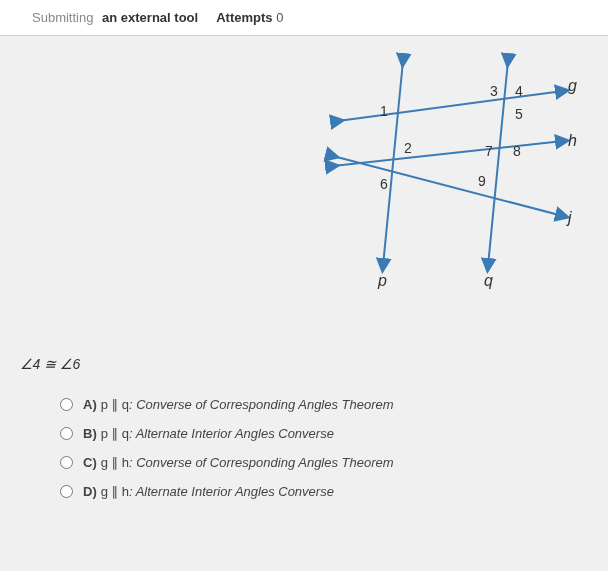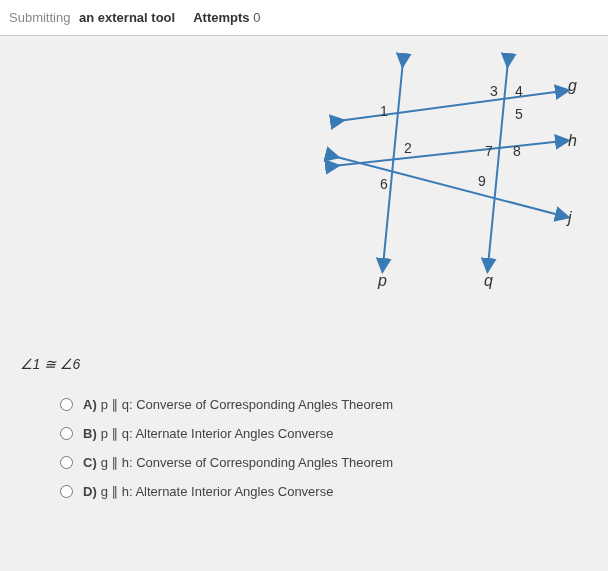--- a/index.html
+++ b/index.html
@@ -11,21 +11,21 @@
       font-family: Arial, sans-serif;
       background: #f0f0f0;
       width: 608px;
       height: 571px;
       overflow: hidden;
       position: relative;
     }
     .header {
       background: #fff;
       border-bottom: 1px solid #ccc;
-      padding: 10px 9px;
+      padding: 10px 32px;
       font-size: 13px;
       color: #555;
     }
     .header .bold {
       font-weight: bold;
       color: #333;
     }
     .header .label {
       color: #888;
       margin-right: 5px;
@@ -59,20 +59,21 @@
       color: #444;
     }
     .option input[type="radio"] {
       margin-right: 10px;
     }
     .option .letter {
       font-weight: bold;
       margin-right: 4px;
     }
     .option .desc {
+      font-style: italic;
     }
     .mathvar {
     }
   </style>
 </head>
 <body>
 
 <div class="header">
   <span class="label">Submitting</span>
   <span class="bold">an external tool</span>
@@ -112,21 +113,21 @@
       <text x="170" y="145" font-size="14" fill="#333">9</text>
 
       <text x="70" y="245" font-size="16" font-style="italic" fill="#333">p</text>
       <text x="176" y="245" font-size="16" font-style="italic" fill="#333">q</text>
       <text x="260" y="50" font-size="16" font-style="italic" fill="#333">g</text>
       <text x="260" y="105" font-size="16" font-style="italic" fill="#333">h</text>
       <text x="260" y="182" font-size="16" font-style="italic" fill="#333">j</text>
     </svg>
   </div>
 
-  <div class="question-text">∠1 ≅ ∠6</div>
+  <div class="question-text">∠4 ≅ ∠6</div>
 
   <div class="options">
     <label class="option">
       <input type="radio" name="answer" style="">
       <span class="letter">A)</span>
       <span class="mathvar">p ∥ q</span>
       <span class="desc">: Converse of Corresponding Angles Theorem</span>
     </label>
     <label class="option">
       <input type="radio" name="answer" style="">

